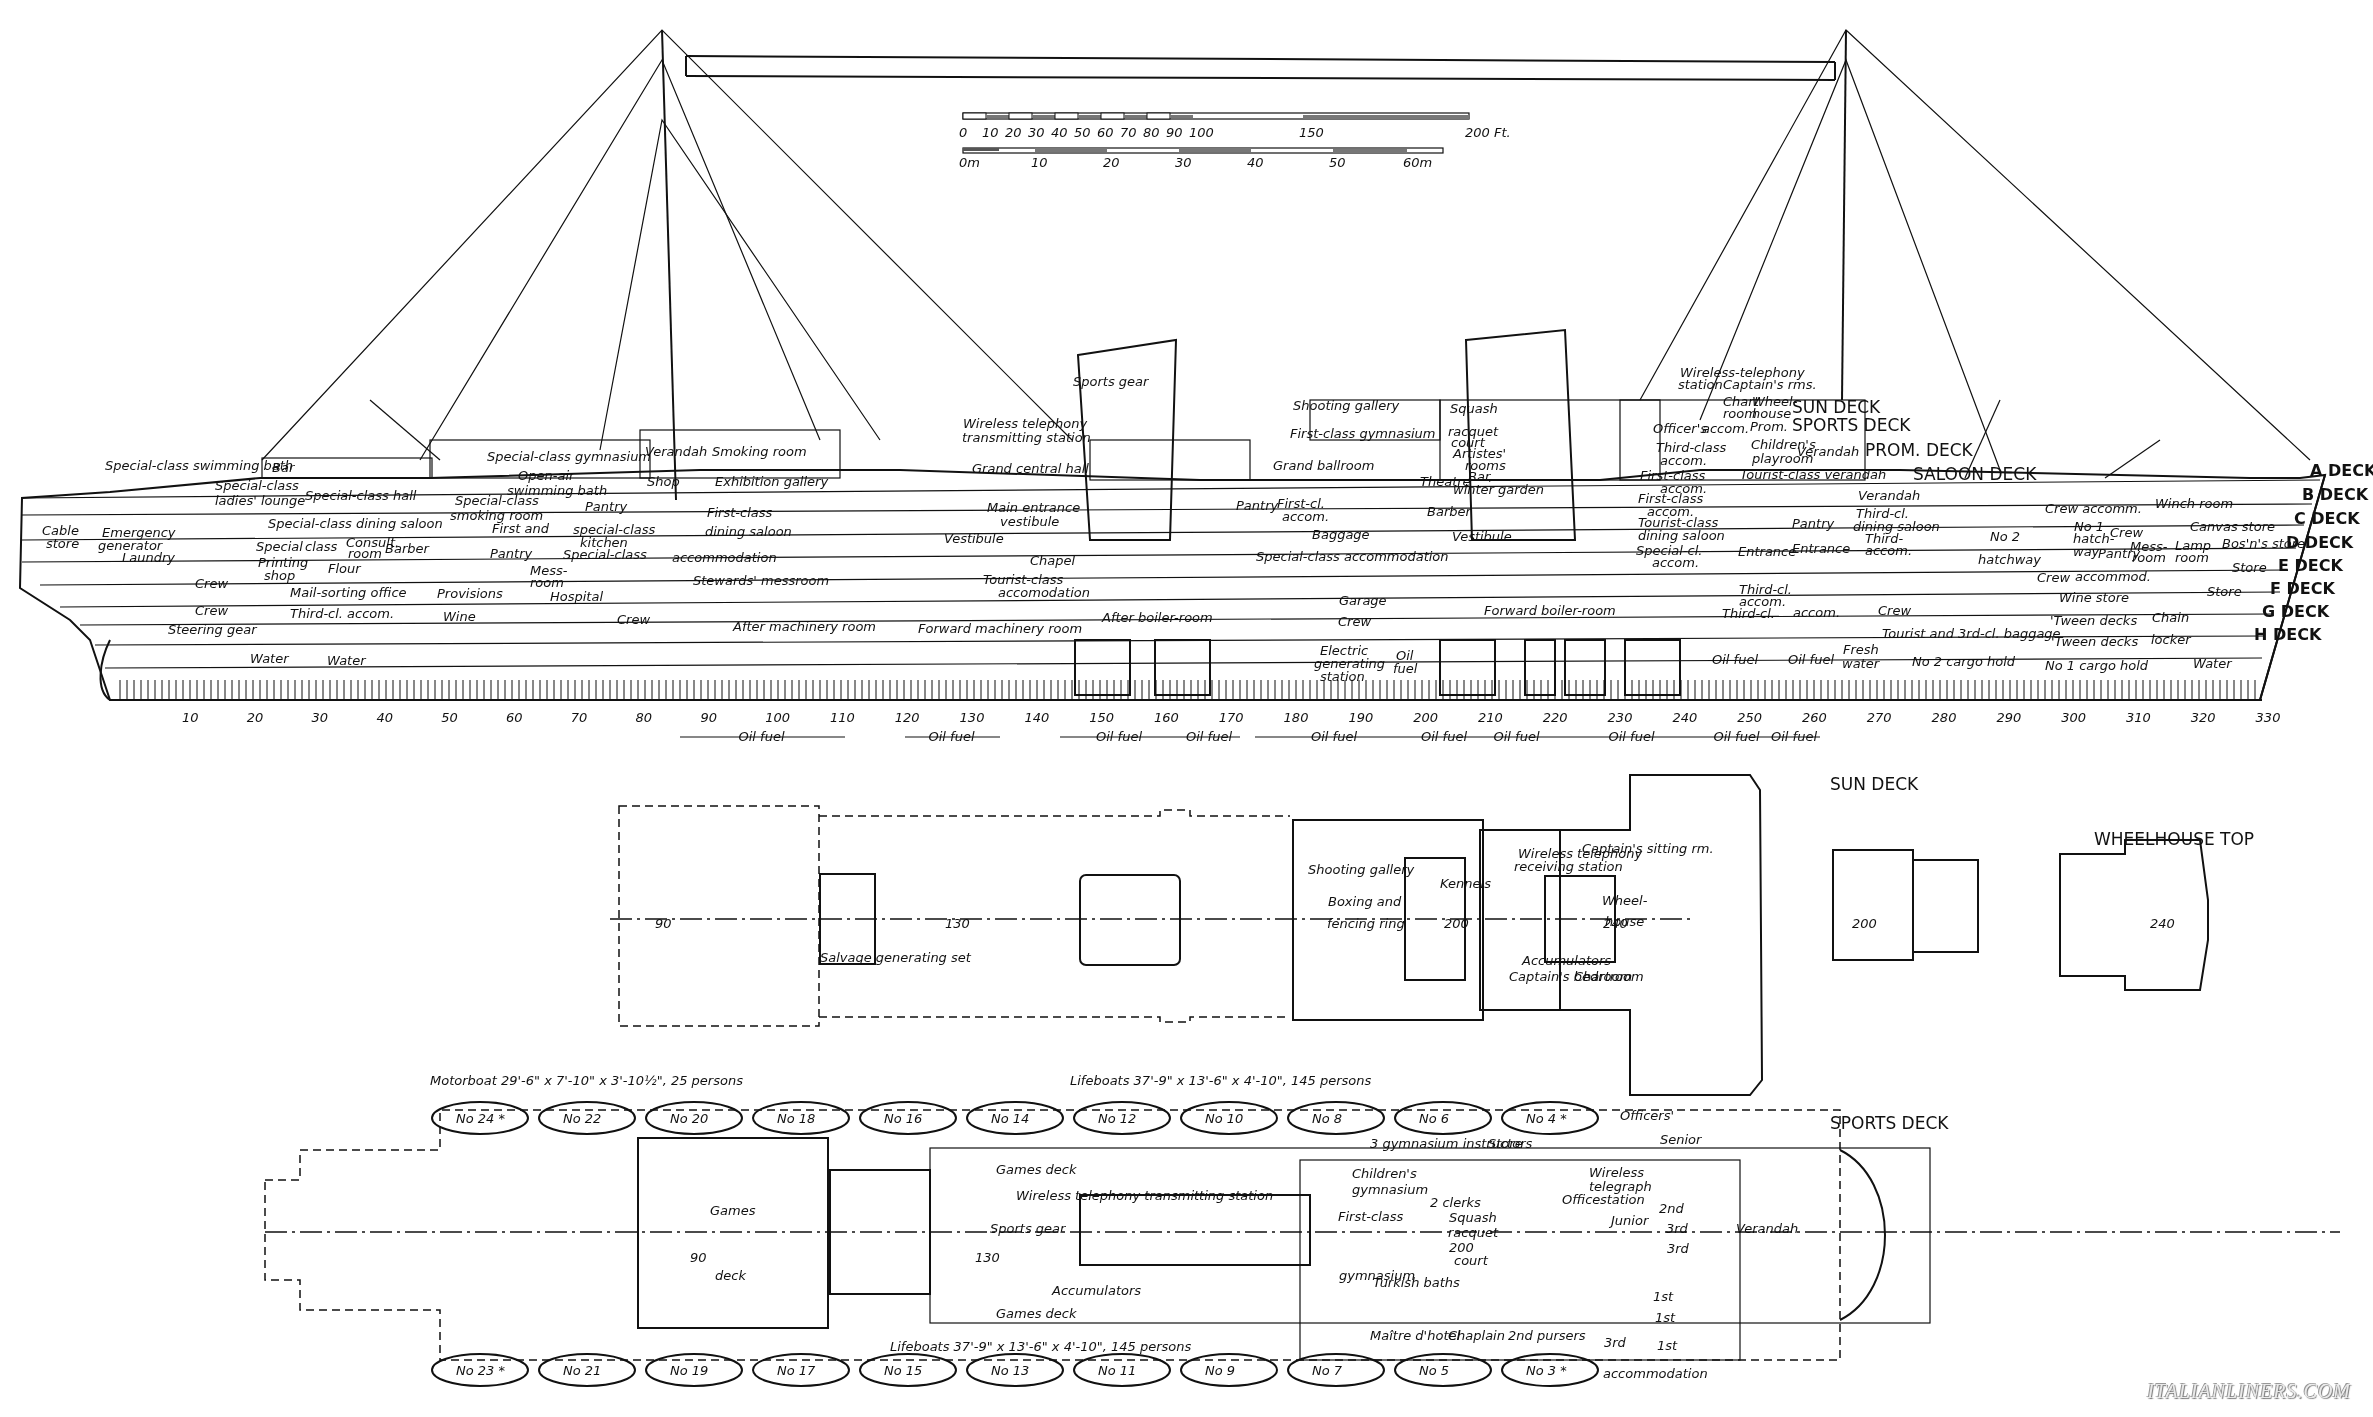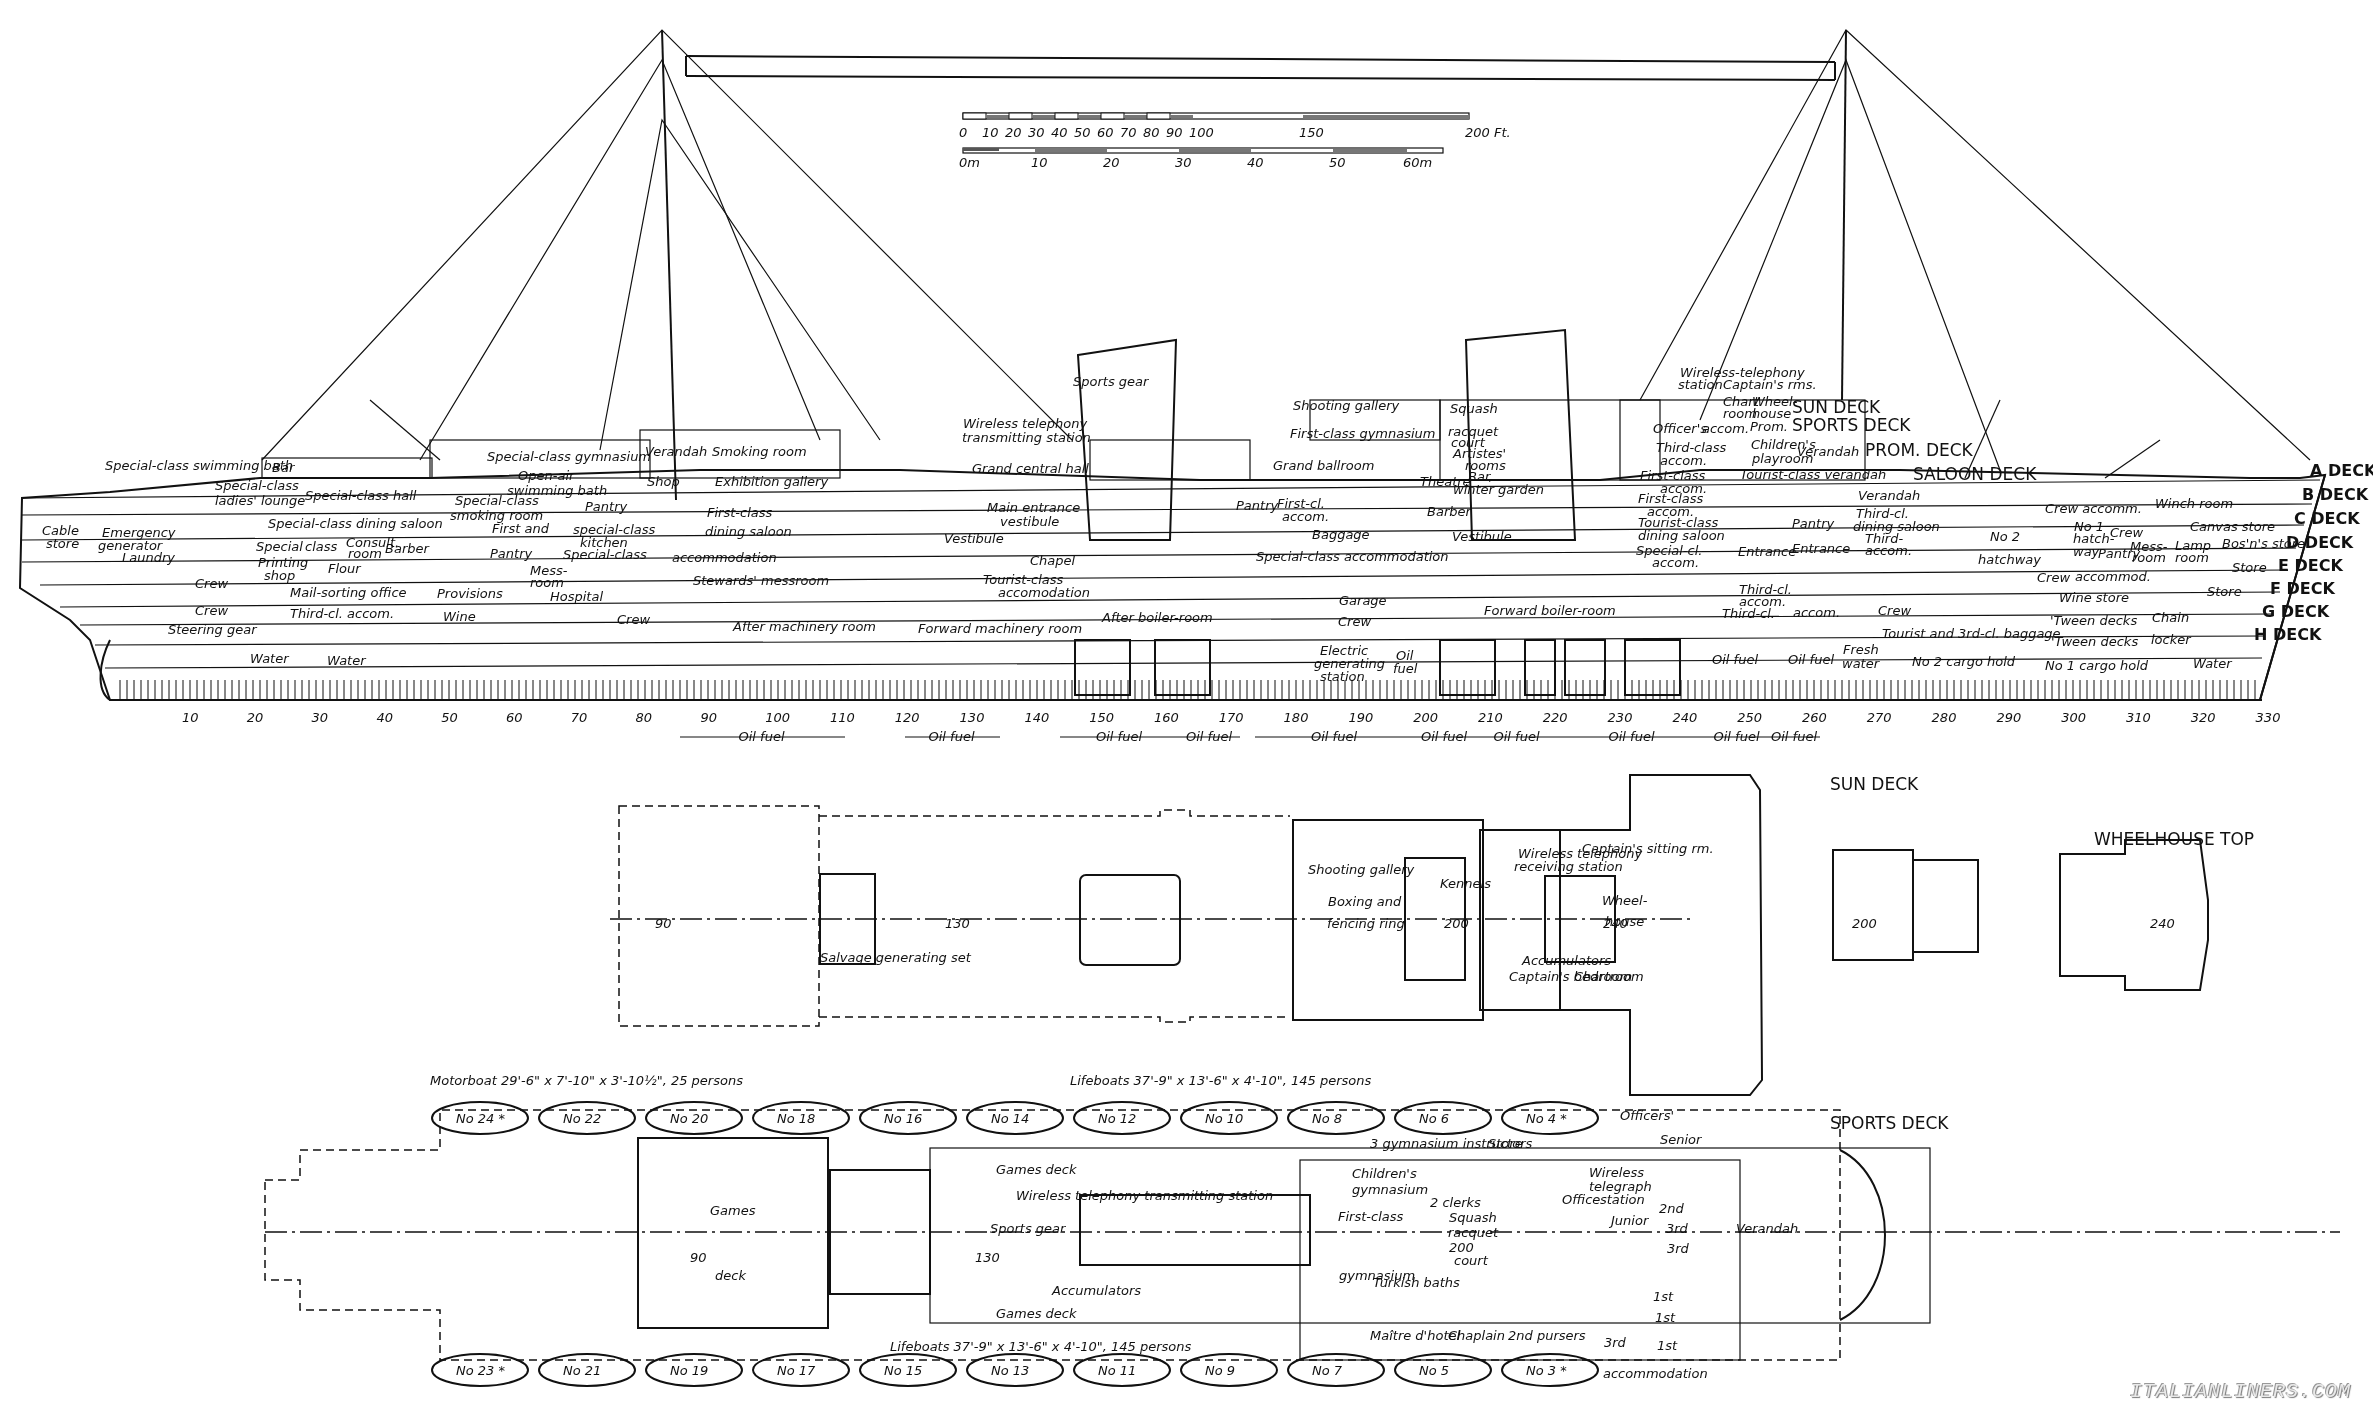--- a/index.html
+++ b/index.html
@@ -8,21 +8,21 @@
   #canvas { position:absolute; left:0; top:0; width:2373px; height:1417px; }
   svg text { font-family:"DejaVu Sans", sans-serif; font-style:italic; fill:#111; }
   .ln { stroke:#111; stroke-width:2; fill:none; }
   .thin { stroke:#111; stroke-width:1.2; fill:none; }
   .dash { stroke:#111; stroke-width:1.5; fill:none; stroke-dasharray:8 5; }
   .cl { stroke:#111; stroke-width:1.5; fill:none; stroke-dasharray:22 5 3 5; }
   .hatch { stroke:#111; stroke-width:1; }
   .lbl-sm { font-size:13px; }
   .deck-lbl { font-size:16px; font-style:normal; font-weight:bold; }
   .plan-title { font-size:17px; font-style:normal; }
-  .watermark { position:absolute; right:22px; bottom:14px; font-family:Liberation Mono, monospace;
+  .watermark { position:absolute; right:22px; bottom:14px; font-family:Liberation Serif, serif;
                font-style:italic; font-size:20px; color:#e9e9e9; letter-spacing:1px;
                text-shadow:1px 1px 1px #777, -1px -1px 0 #999; }
 </style>
 </head>
 <body>
 
 <svg id="canvas" xmlns="http://www.w3.org/2000/svg" width="2373" height="1417" viewBox="0 0 2373 1417">
 
   <g>
     <rect x="963" y="113" width="506" height="6" class="thin"></rect>

